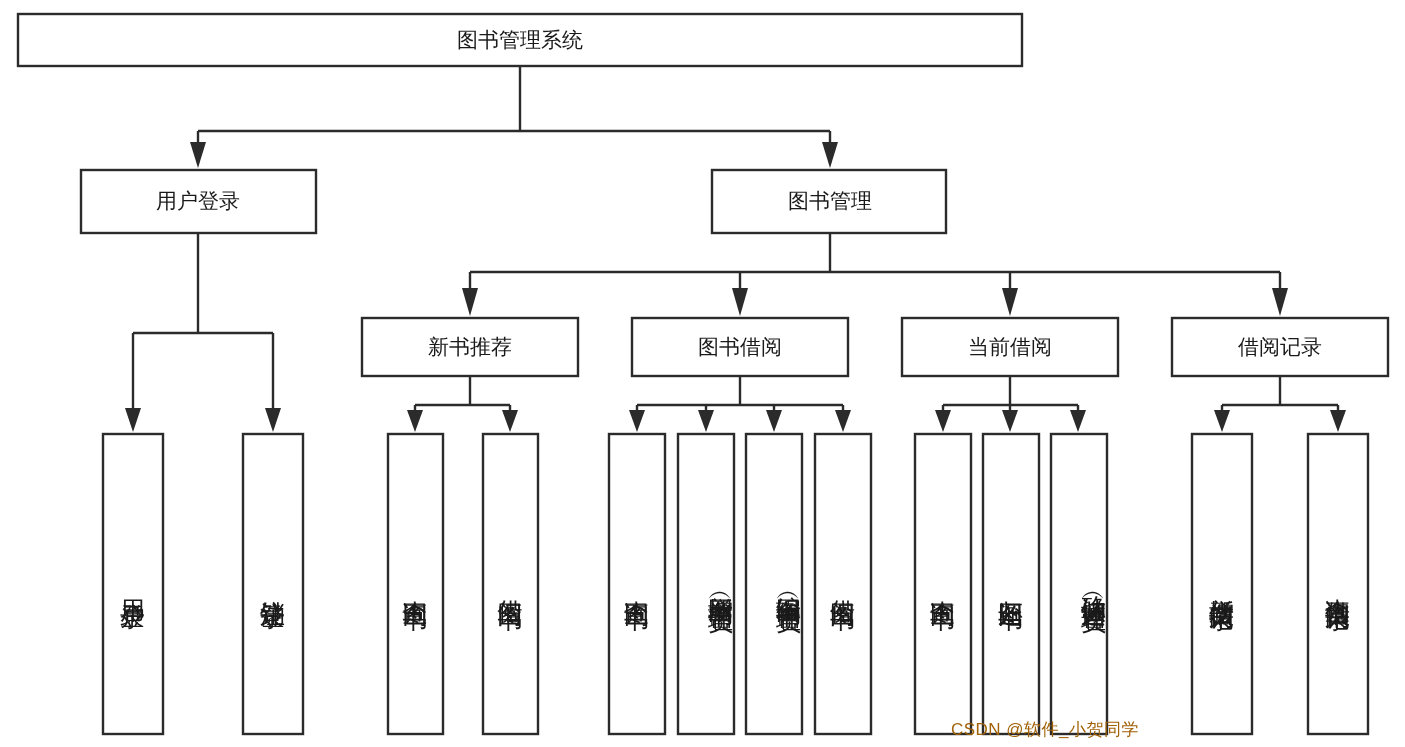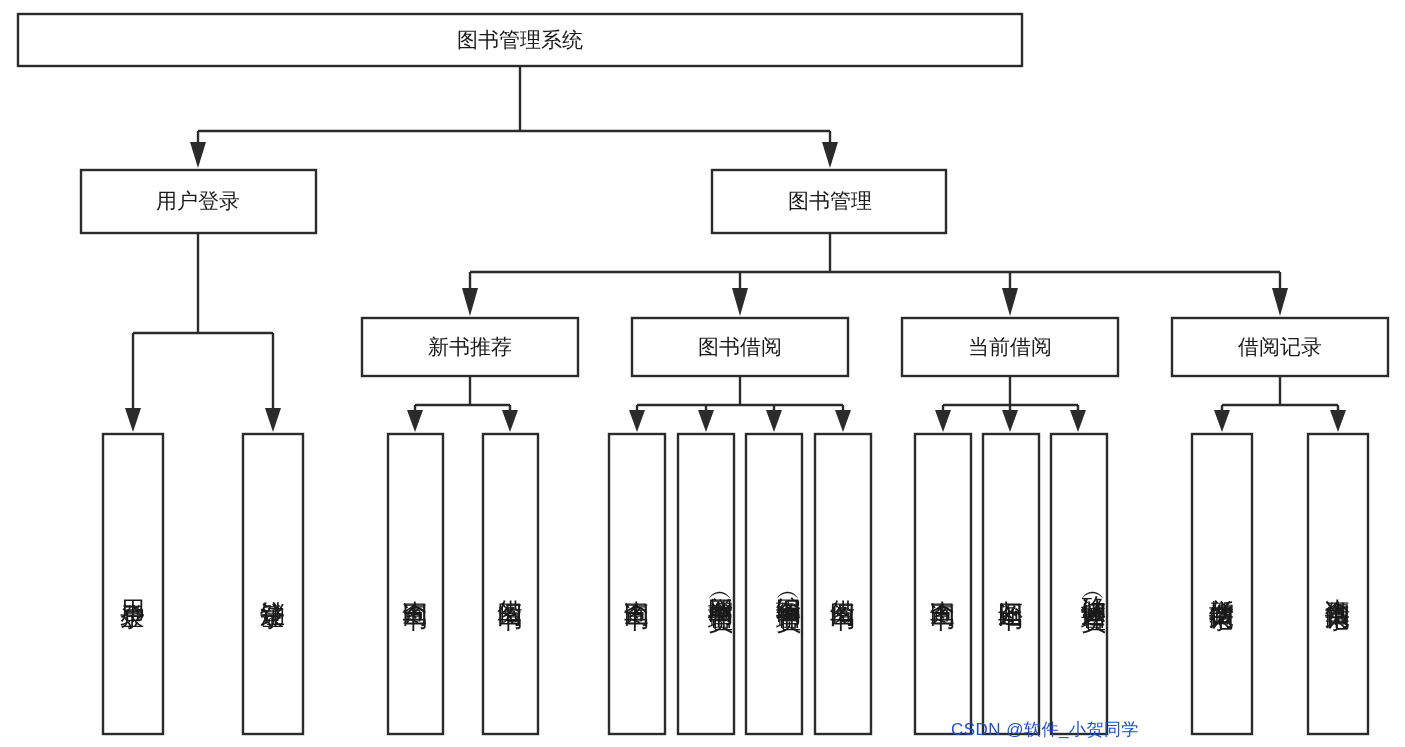--- a/index.html
+++ b/index.html
@@ -61,21 +61,21 @@
     display: flex;
     align-items: center;
     justify-content: center;
   }
   .watermark {
     position: absolute;
     right: 12px;
     bottom: 6px;
     font-family: "Liberation Sans", "DejaVu Sans", sans-serif;
     font-size: 17px;
-    color: #1d4ed8;
+    color: #a16207;
     letter-spacing: 0.5px;
     white-space: nowrap;
   }
 </style>
 </head>
 <body>
 
 <div id="diagram-root">
 
   <svg class="diagram-svg" viewBox="0 0 1405 747">

